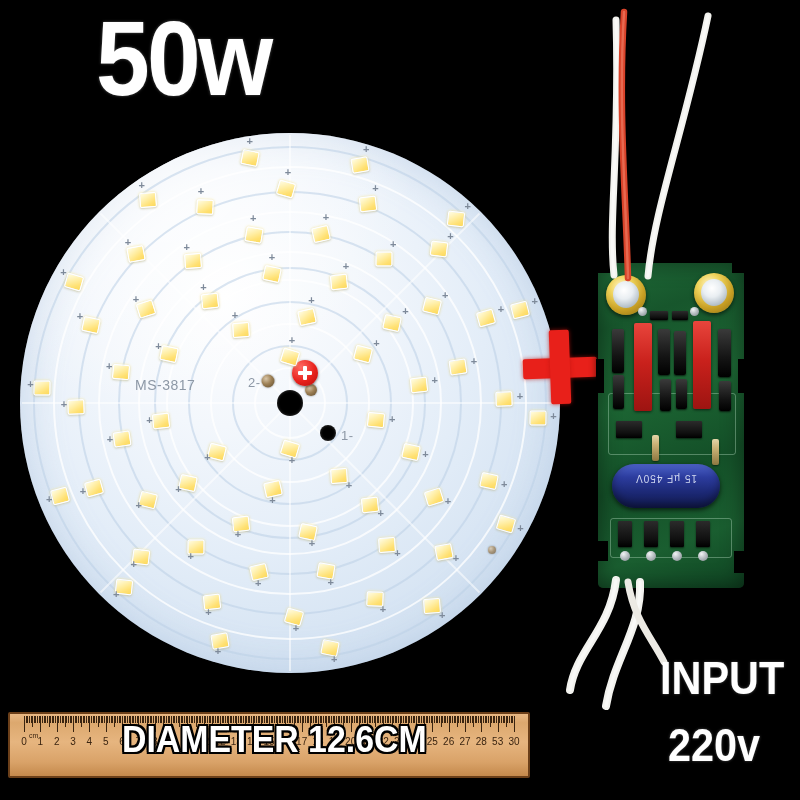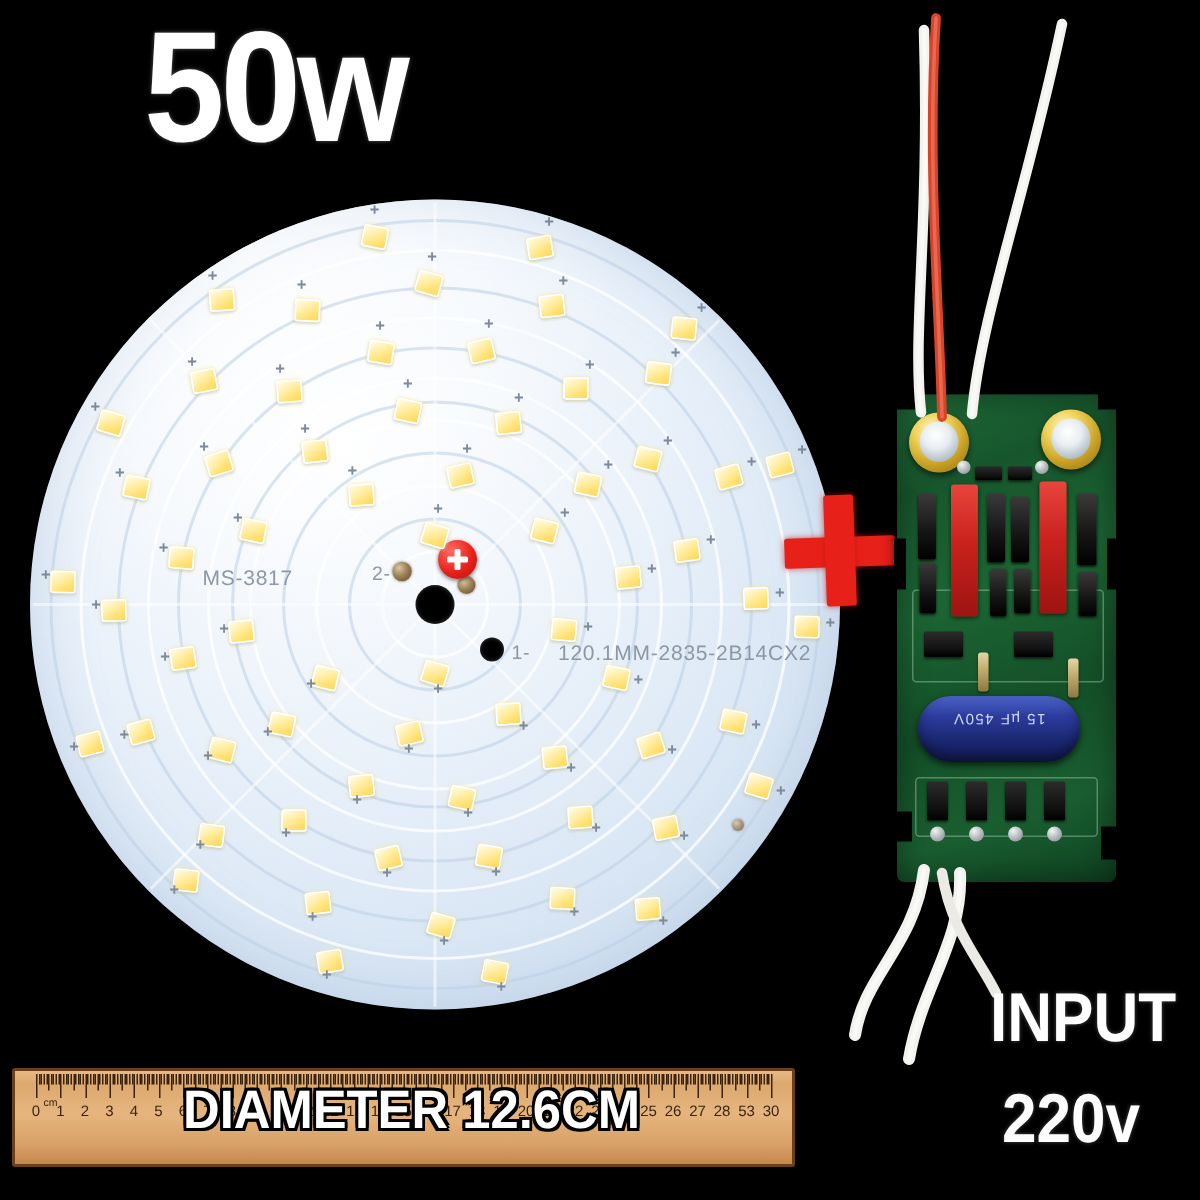--- a/index.html
+++ b/index.html
@@ -160,21 +160,20 @@
         <div class="spoke" style="height: 268px; transform: translateX(-50%) rotate(135deg);"></div>
         <div class="spoke" style="height: 268px; transform: translateX(-50%) rotate(180deg);"></div>
         <div class="spoke" style="height: 268px; transform: translateX(-50%) rotate(225deg);"></div>
         <div class="spoke" style="height: 268px; transform: translateX(-50%) rotate(270deg);"></div>
         <div class="spoke" style="height: 268px; transform: translateX(-50%) rotate(315deg);"></div>
       </div>
 
     <div class="silk med" style="left:115px;top:252px;">MS-3817</div>
     <div class="silk small" style="left:228px;top:249px;">2-</div>
     <div class="silk small" style="left:321px;top:302px;">1-</div>
-    <div class="silk med" style="left:352px;top:302px;">120.1MM-2835-2B14CX2</div>
 
     <div class="hole" style="left:270px;top:270px;width:26px;height:26px;"></div>
     <div class="hole" style="left:308px;top:300px;width:16px;height:16px;"></div>
     <div class="pad" style="left:248px;top:248px;width:13px;height:13px;"></div>
     <div class="pad" style="left:291px;top:257px;width:12px;height:12px;"></div>
     <div class="pad" style="left:472px;top:417px;width:8px;height:8px;opacity:.75;"></div>
 
     <div class="badge-plus" style="left:285px;top:240px;"></div>
   <div class="led" style="left: 270px; top: 316px; transform: translate(-50%, -50%) rotate(16.8deg);"></div>
       <div class="plus" style="left: 272px; top: 327px;">+</div>

